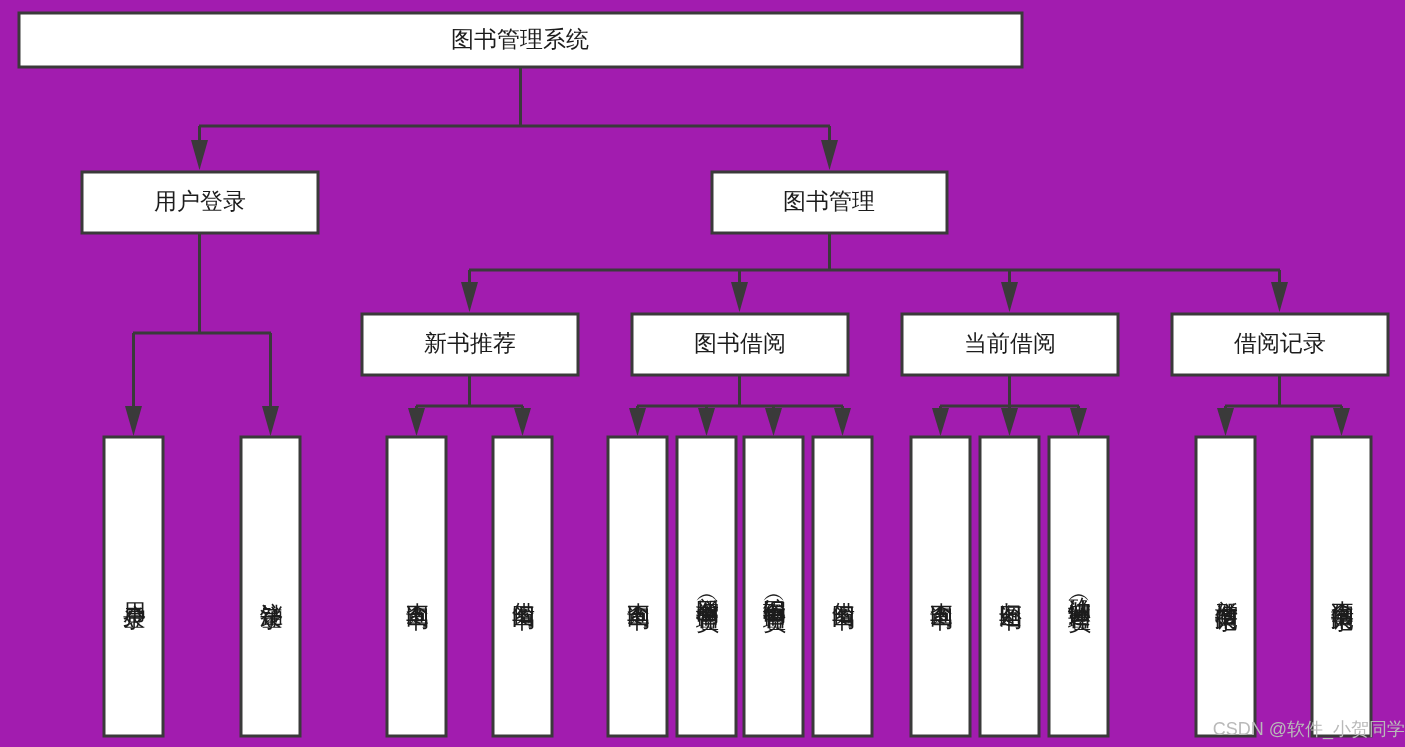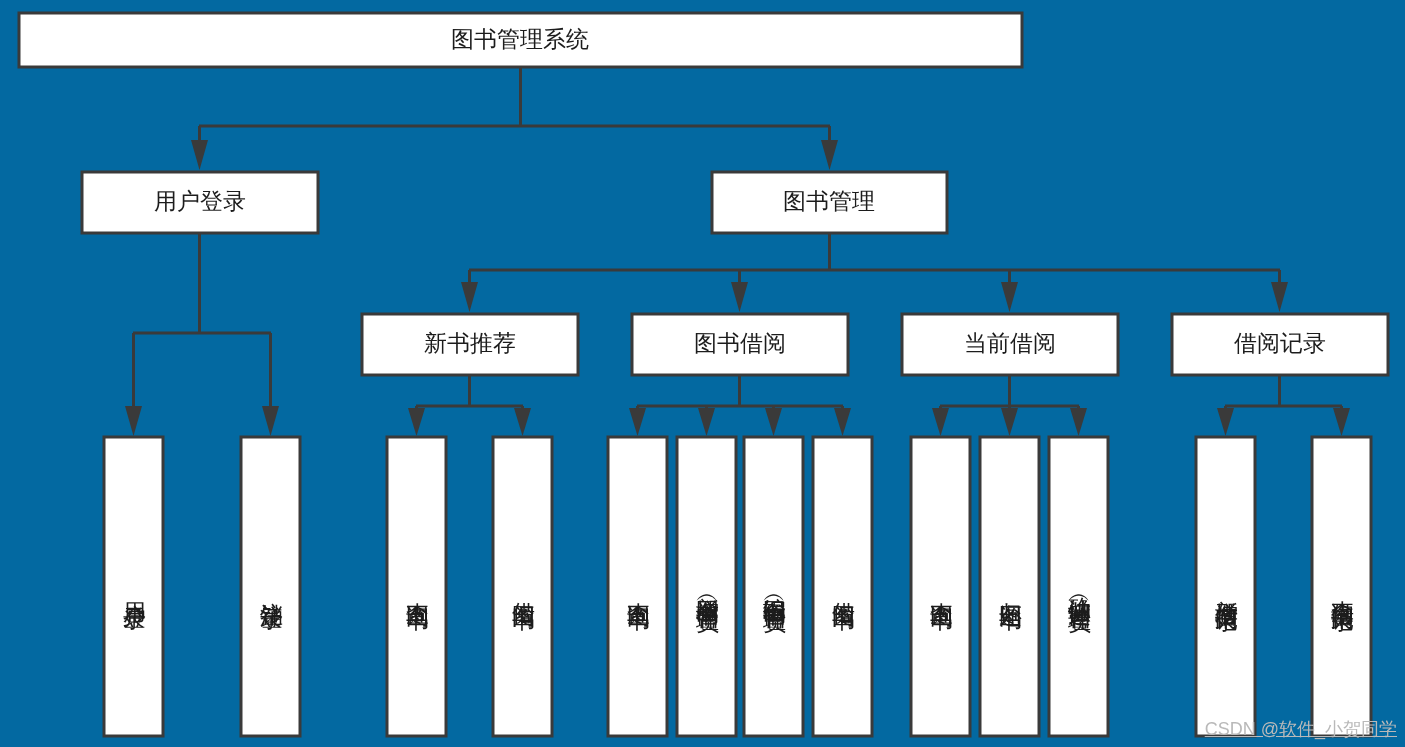--- a/index.html
+++ b/index.html
@@ -10,21 +10,21 @@
   body {
     width: 1405px;
     height: 747px;
     font-family: "Liberation Sans", "DejaVu Sans", sans-serif;
     overflow: hidden;
   }
   #diagram-root {
     position: relative;
     width: 1405px;
     height: 747px;
-    background: #0369a1;
+    background: #a21caf;
   }
   svg.diagram-canvas {
     position: absolute;
     left: 0;
     top: 0;
     width: 1405px;
     height: 747px;
   }
   .node-box {
     fill: #ffffff;
@@ -53,28 +53,27 @@
     font-size: 23px;
     fill: #1c1c1c;
     writing-mode: vertical-rl;
     text-orientation: upright;
     text-anchor: middle;
     dominant-baseline: middle;
     letter-spacing: 2px;
   }
   .watermark-text {
     position: absolute;
-    right: 8px;
+    right: 0;
     bottom: 6px;
     font-family: "Liberation Sans", "DejaVu Sans", sans-serif;
     font-size: 18px;
     color: #b9b9b9;
     white-space: nowrap;
     user-select: none;
-    text-decoration: underline;
   }
 </style>
 </head>
 <body>
 
 <div id="diagram-root">
 
   <svg class="diagram-canvas" viewBox="0 0 1405 747">
 
     <line class="conn-line" x1="520.5" y1="67" x2="520.5" y2="126"></line>

